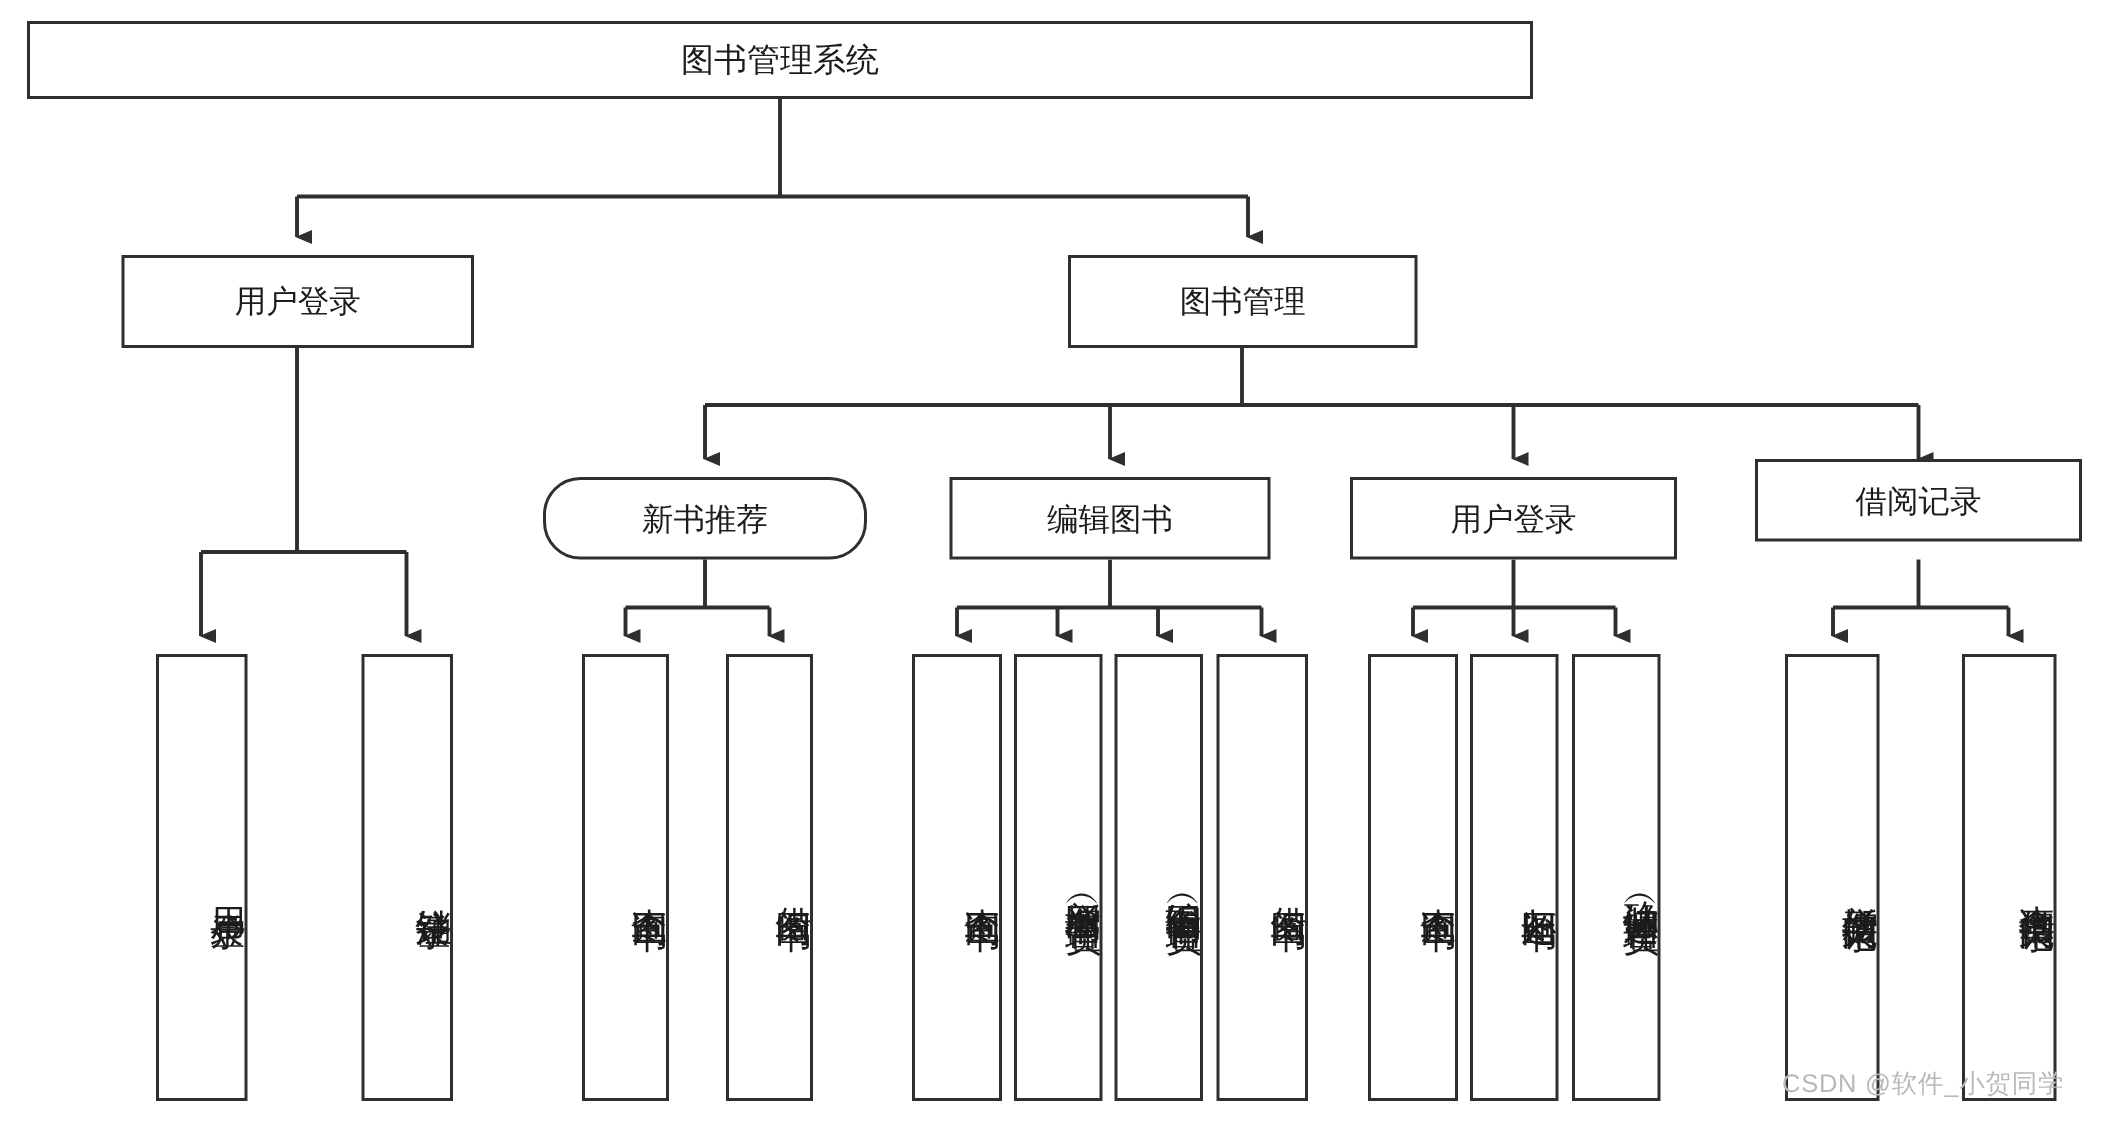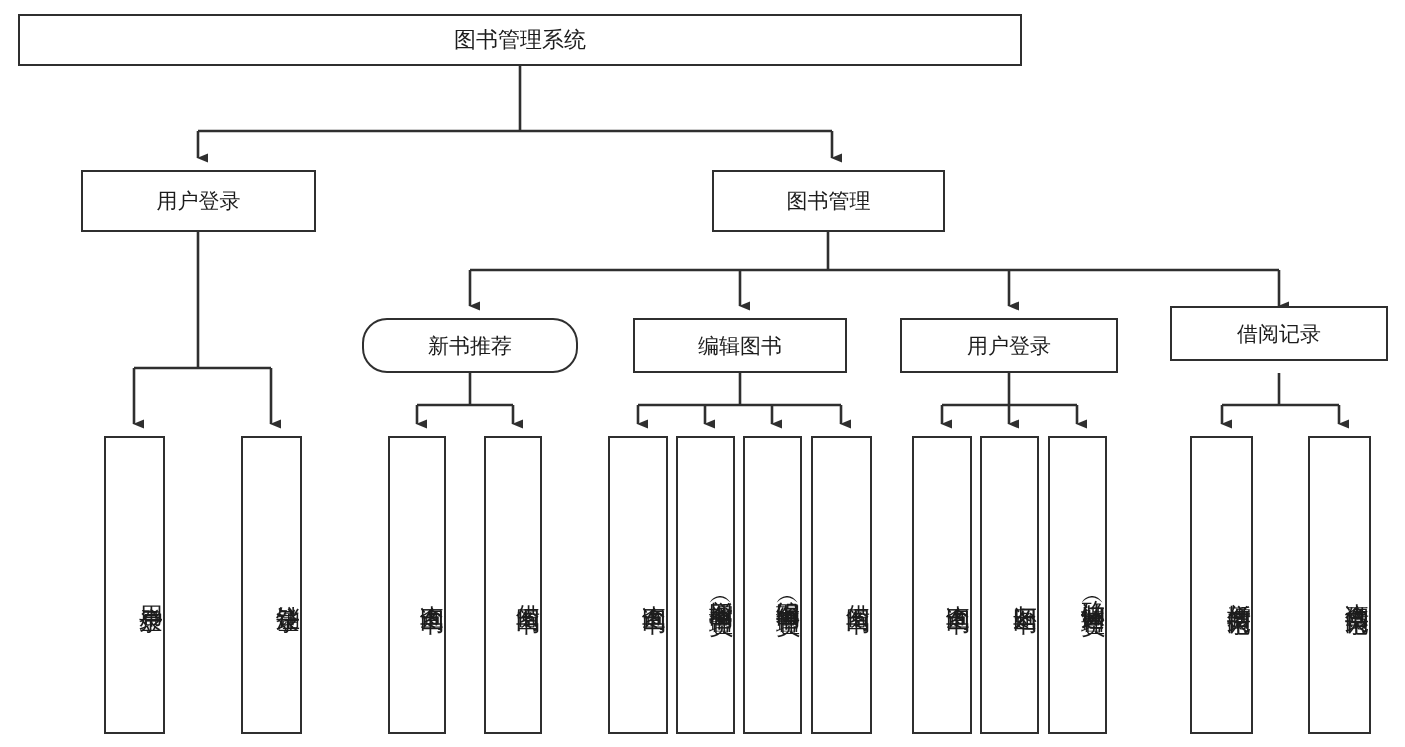--- a/index.html
+++ b/index.html
@@ -167,13 +167,14 @@
     <span>确认归还（管理员）</span>
   </div>
 
   <div class="node leaf" style="left:1190px;top:436px;width:63px;height:298px;">
     <span>新增借阅记录</span>
   </div>
   <div class="node leaf" style="left:1308px;top:436px;width:63px;height:298px;">
     <span>查询借阅记录</span>
   </div>
 
+  <div class="watermark">CSDN @软件_小贺同学</div>
 </div>
 
 </body></html>

